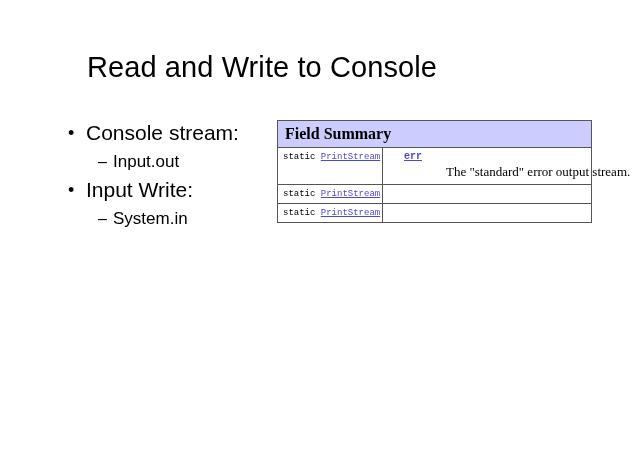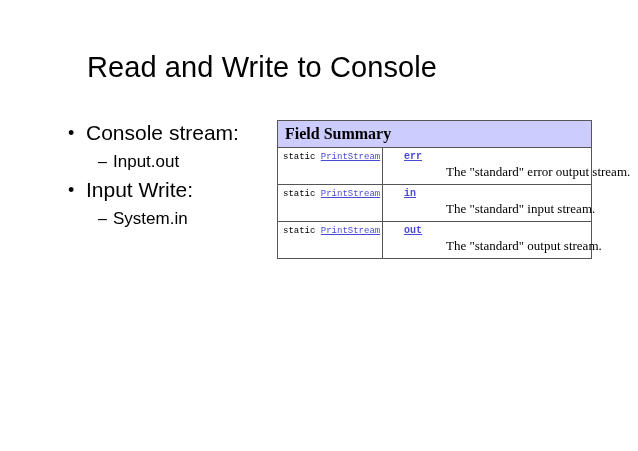--- a/index.html
+++ b/index.html
@@ -184,30 +184,22 @@
       <div class="fs-field-name">err</div>
       <div class="fs-desc-text">The "standard" error output stream.</div>
     </div>
   </div>
 
   <div class="fs-row">
     <div class="fs-type-cell">
       <span>static</span>
       <span class="fs-type-link">PrintStream</span>
     </div>
-    <div class="fs-desc-cell">
-      <div class="fs-field-name">in</div>
-      <div class="fs-desc-text">The "standard" input stream.</div>
-    </div>
   </div>
 
   <div class="fs-row">
     <div class="fs-type-cell">
       <span>static</span>
       <span class="fs-type-link">PrintStream</span>
     </div>
-    <div class="fs-desc-cell">
-      <div class="fs-field-name">out</div>
-      <div class="fs-desc-text">The "standard" output stream.</div>
-    </div>
   </div>
 
 </div>
 
 </body></html>

